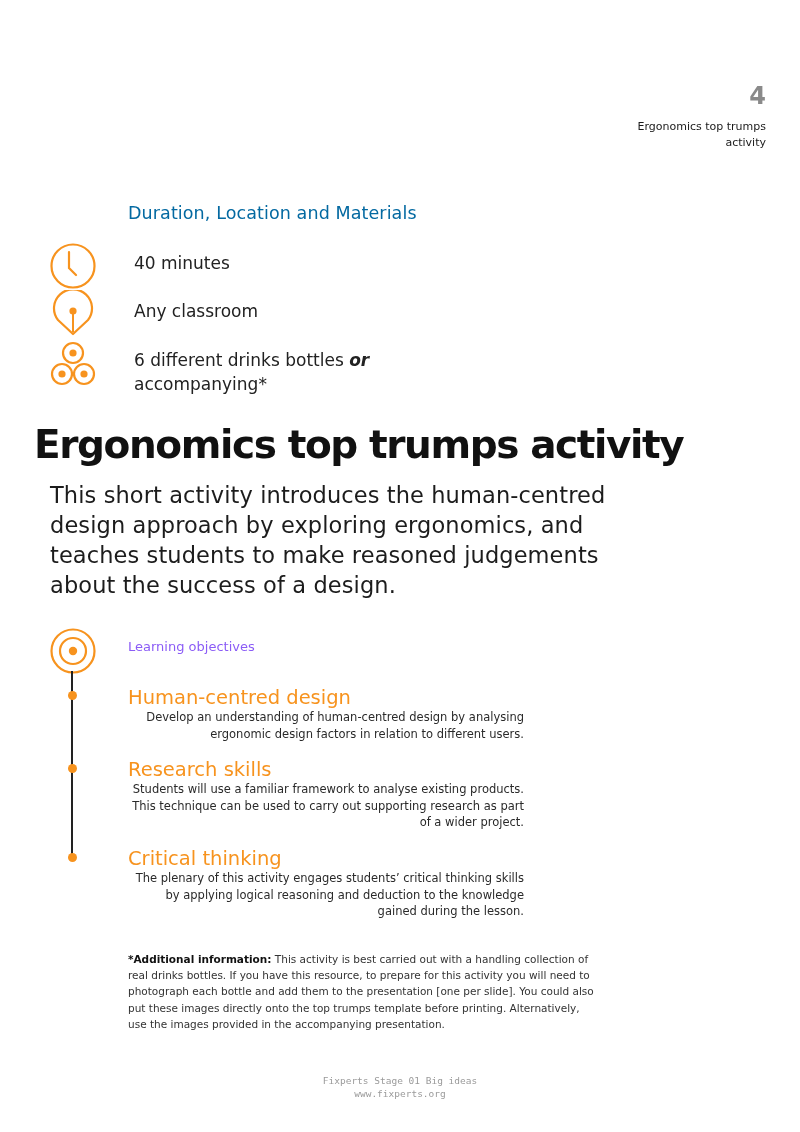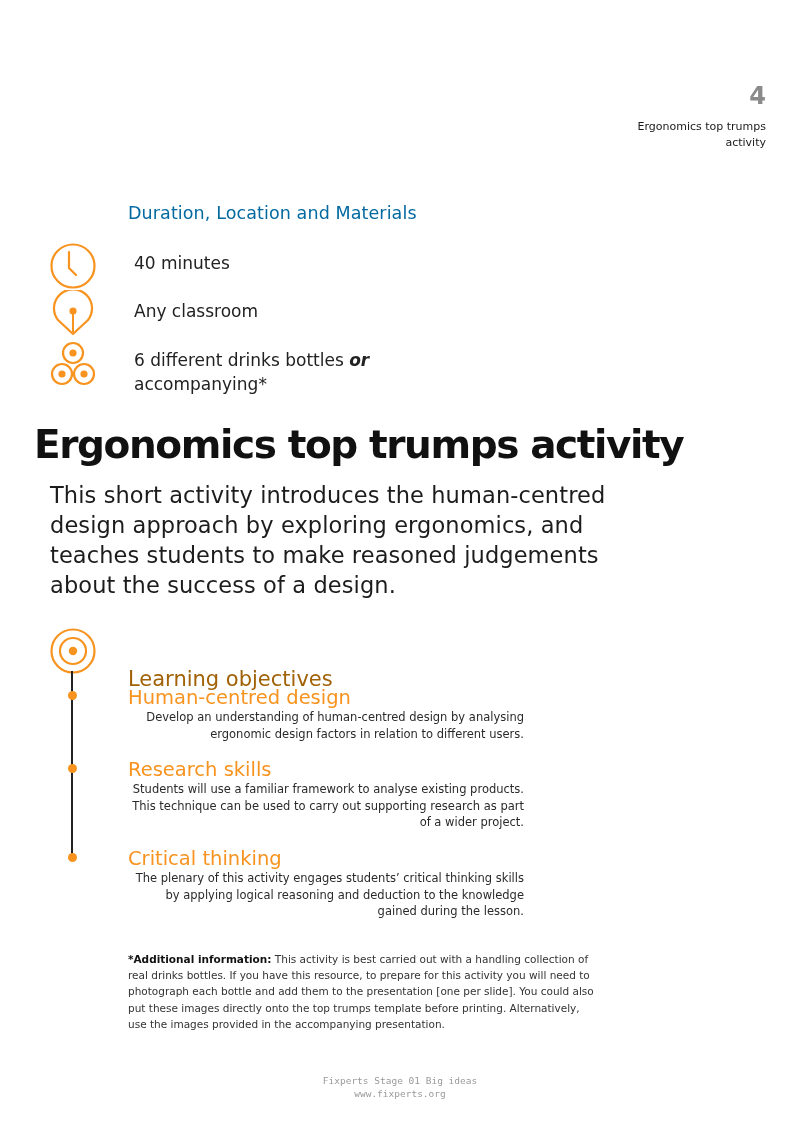--- a/index.html
+++ b/index.html
@@ -6,21 +6,21 @@
   body { width: 800px; height: 1132px; position: relative; overflow: hidden;
          font-family: "DejaVu Sans", sans-serif; color: #1a1a1a; }
   .abs { position: absolute; }
   .pagenum { right: 34px; top: 82px; font-size: 24px; font-weight: bold; color: #8a8a8a; }
   .runhead { right: 34px; top: 119px; width: 220px; text-align: right; font-size: 11px; line-height: 16px; color: #1a1a1a; }
   .dlm-title { left: 128px; top: 203px; font-size: 17.5px; color: #0369a1; letter-spacing: 0.1px; }
   .dlm-text { left: 128px; font-size: 17px; color: #222; line-height: 24px; margin-left: 6px; }
   .icon { position: absolute; }
   .h1 { left: 34px; top: 422px; font-size: 39px; font-weight: bold; letter-spacing: -1.4px; color: #111; }
   .intro { left: 34px; top: 480px; width: 600px; font-size: 22.5px; line-height: 30px; color: #1c1c1c; letter-spacing: 0.1px; margin-left: 16px; }
-  .lo-title { left: 128px; top: 639px; font-size: 21px; color: #a16207; margin-top: 28px; }
+  .lo-title { left: 128px; top: 639px; font-size: 13px; color: #8b5cf6; }
   .obj-h { left: 128px; font-size: 19.5px; color: #f7931e; line-height: 22px; }
   .obj-p { left: 124px; width: 400px; font-size: 11.5px; line-height: 16.5px; color: #2a2a2a; text-align: right; }
   .note { left: 128px; top: 951px; width: 470px; font-size: 10.5px; line-height: 16.2px; color: #333; }
   .note b { color: #111; }
   .footer { left: 0; width: 800px; top: 1074px; text-align: center; font-family: "DejaVu Sans Mono", monospace; font-size: 9.5px; line-height: 13px; color: #9a9a9a; }
   .timeline-line { left: 71px; top: 671px; width: 2px; height: 187px; background: #222; }
   .dot { width: 9px; height: 9px; border-radius: 50%; background: #f7931e; left: 67.5px; }
 </style>
 </head>
 <body>

